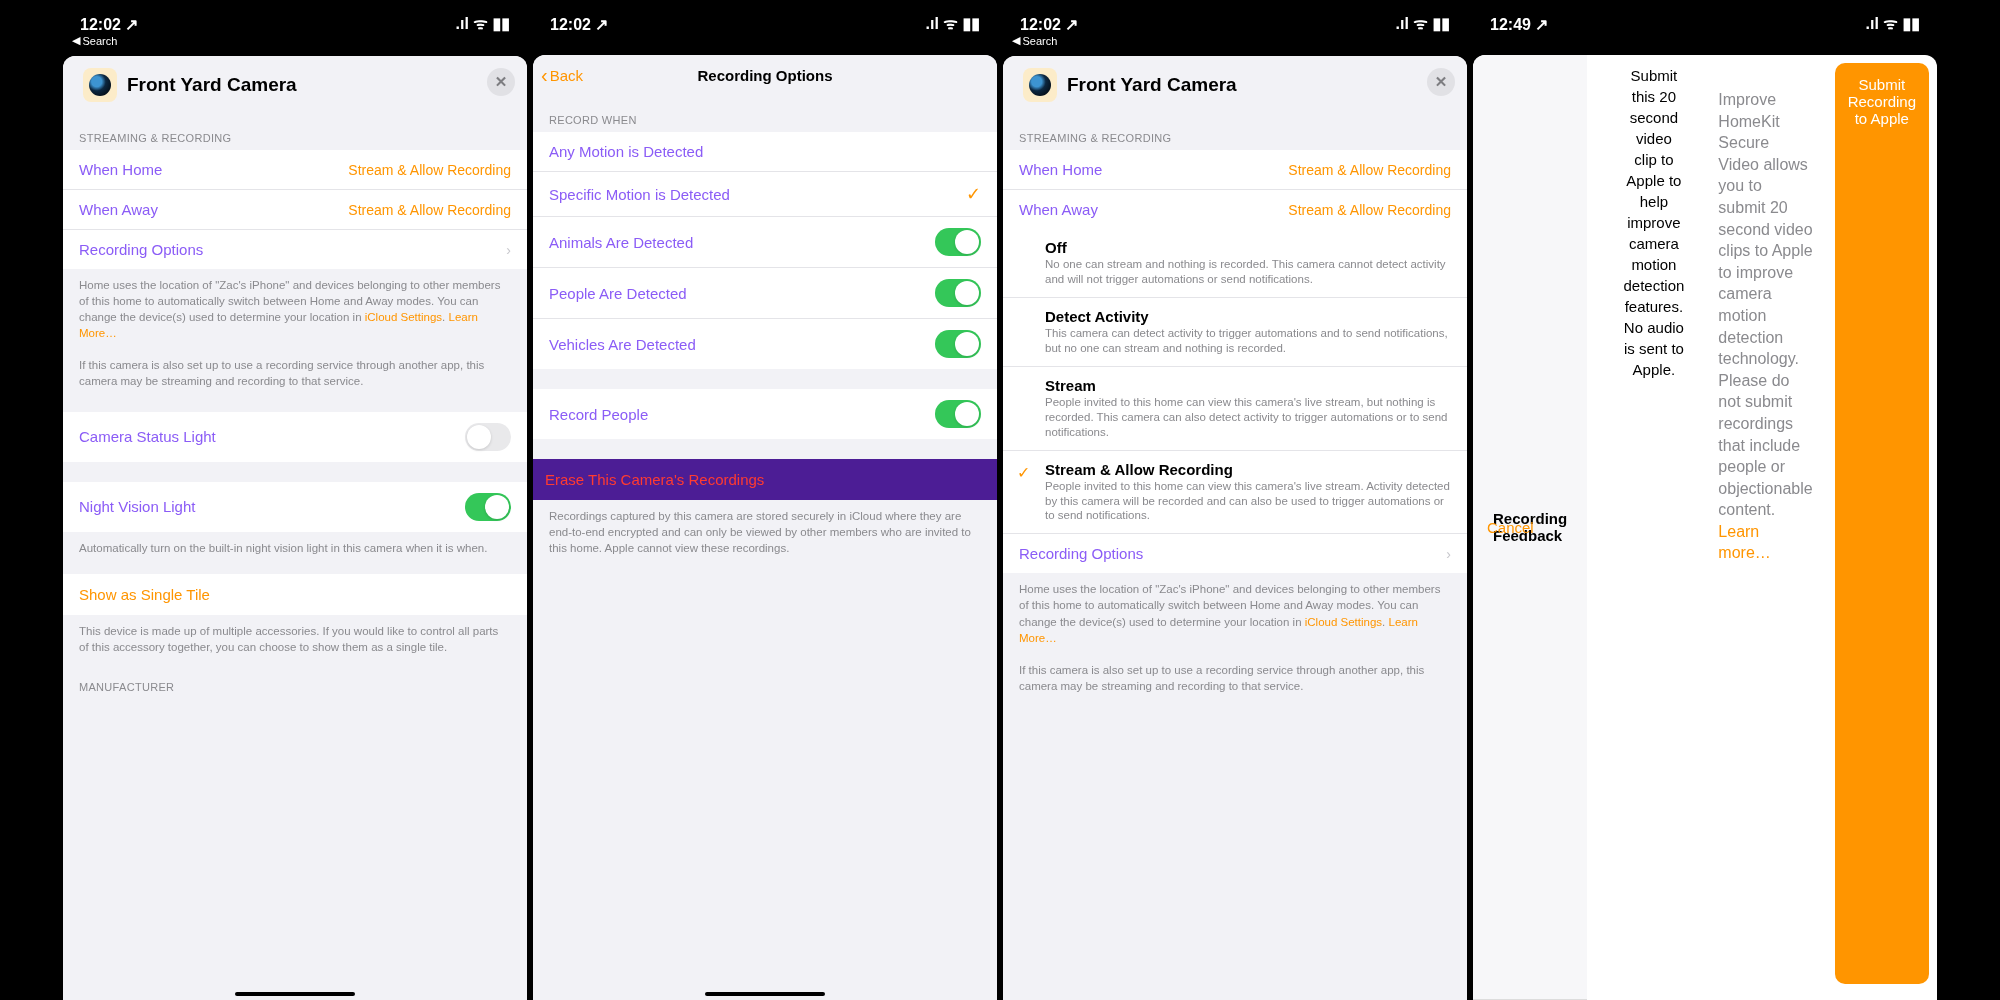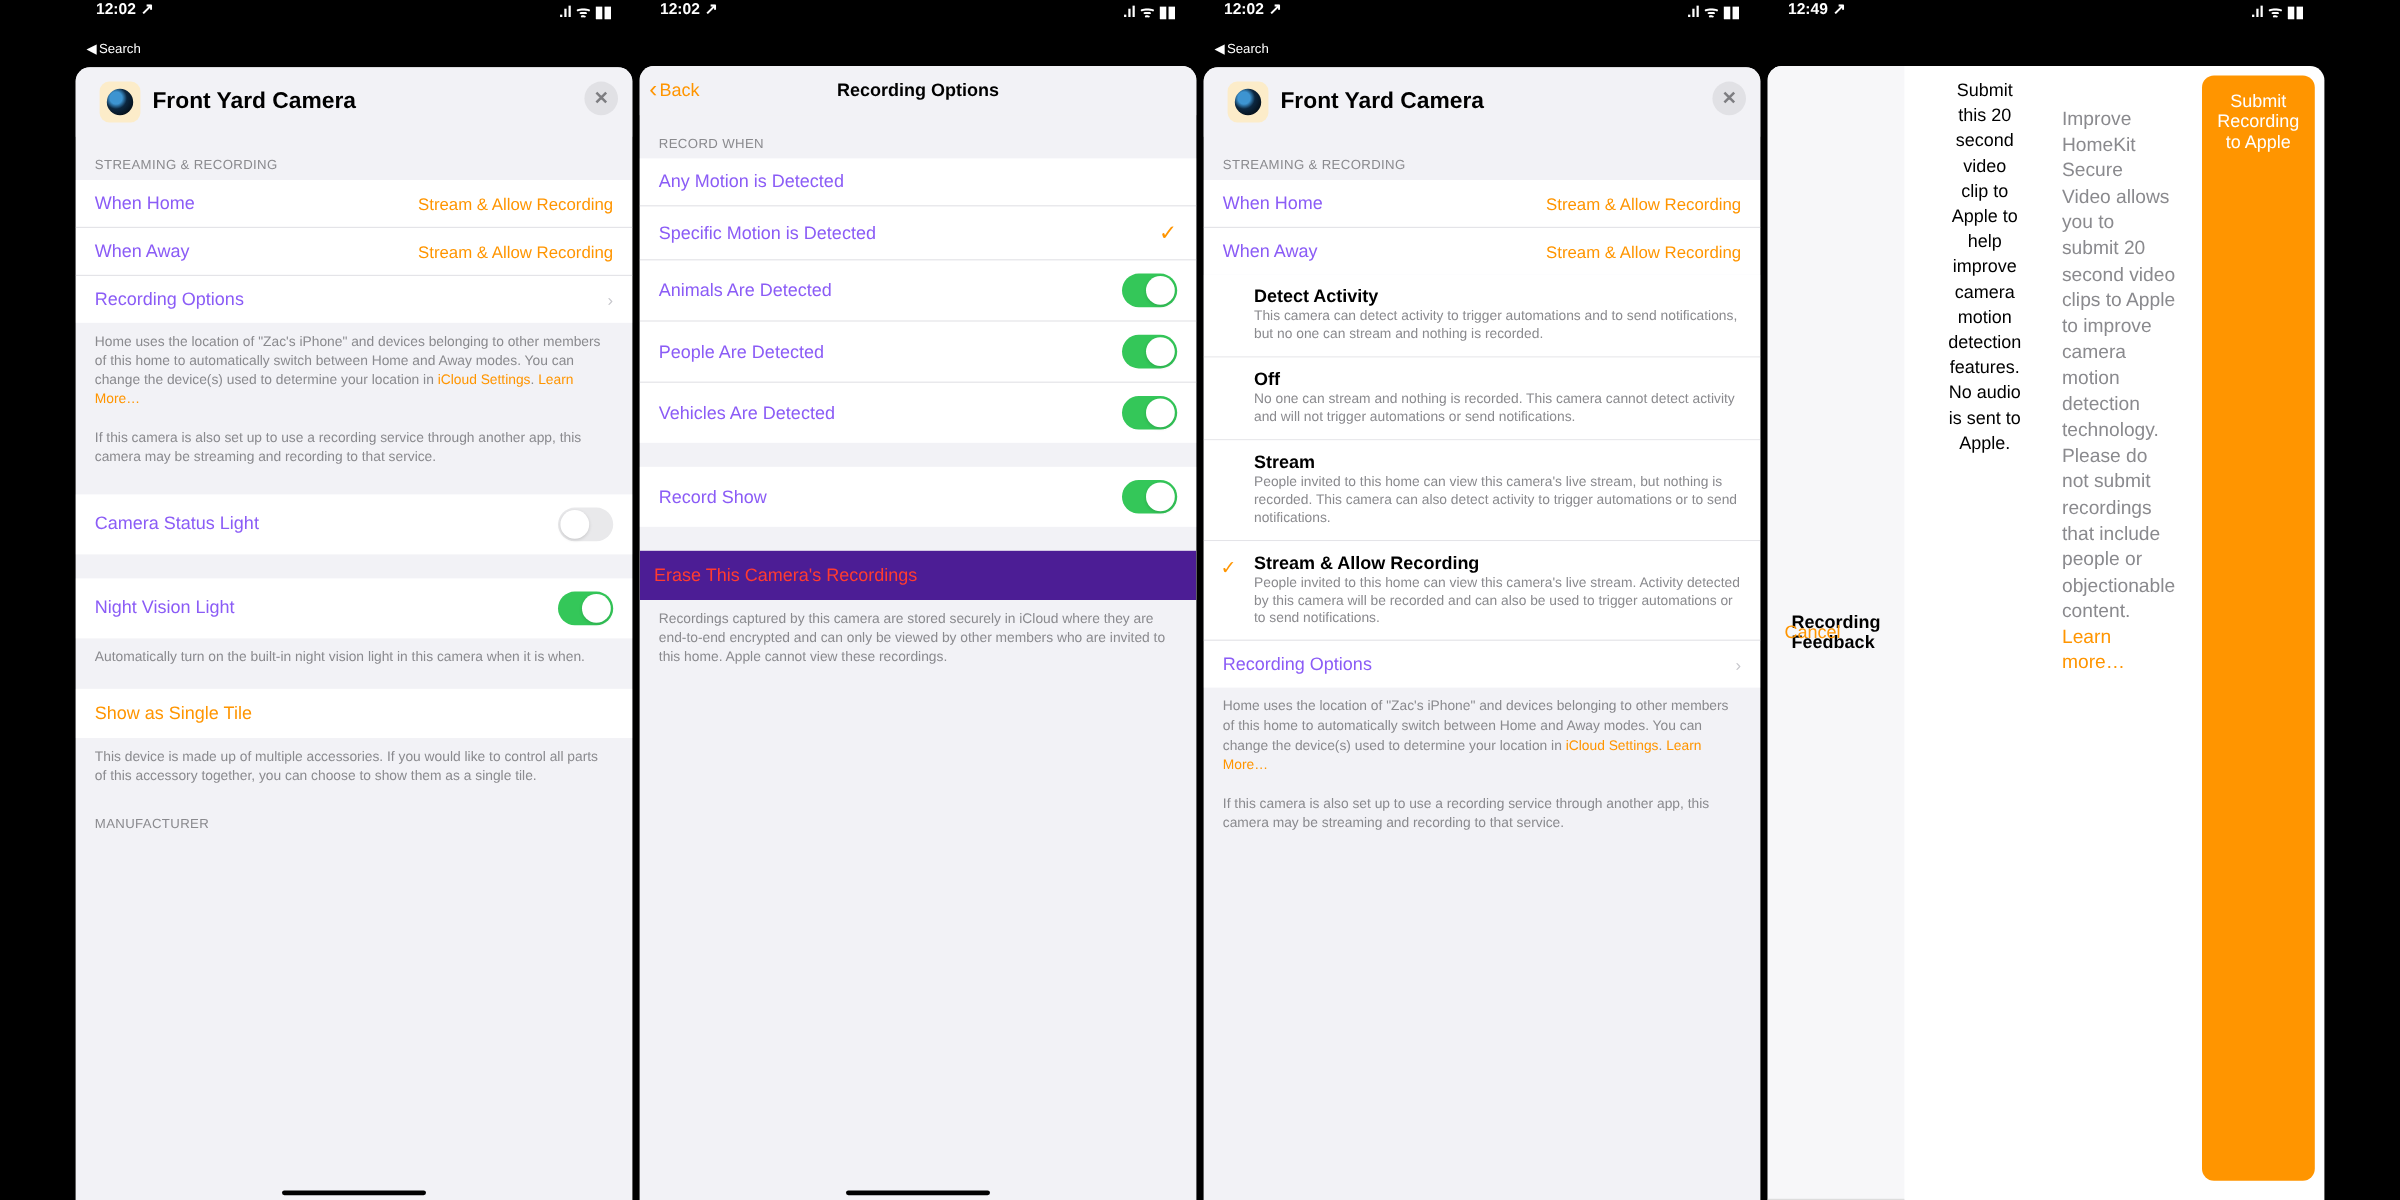--- a/index.html
+++ b/index.html
@@ -1,19 +1,19 @@
 <!DOCTYPE html>
 <html><head>
 <meta charset="utf-8">
 <style>
 * { margin: 0; padding: 0; box-sizing: border-box; font-family: -apple-system, BlinkMacSystemFont, 'Segoe UI', sans-serif; }
 body { background: #000; display: flex; justify-content: center; align-items: flex-start; height: 1000px; width: 2000px; padding: 0 60px; }
 .phones { display: flex; gap: 0; width: 100%; height: 100%; }
 .phone { flex: 1; background: #000; display: flex; flex-direction: column; border-radius: 2px; overflow: hidden; }
-.status-bar { height: 34px; display: flex; justify-content: space-between; align-items: flex-start; padding: 0 20px; color: #fff; font-size: 13px; font-weight: 600; }
+.status-bar { height: 34px; display: flex; justify-content: space-between; align-items: flex-end; padding: 0 20px; color: #fff; font-size: 16px; font-weight: 600; }
 .status-left { display: flex; align-items: center; gap: 4px; }
 .status-right { display: flex; align-items: center; gap: 4px; }
 .back-search { color: #fff; font-size: 11px; padding: 0 12px 6px 12px; display: flex; align-items: center; gap: 2px; }
 .modal { background: #f2f2f6; border-radius: 12px 12px 0 0; margin: 3px 3px 0 3px; flex: 1; overflow: hidden; display: flex; flex-direction: column; }
 .modal-header { display: flex; align-items: center; padding: 12px 20px; position: relative; background: #f2f2f6; }
 .modal-header.centered { justify-content: center; }
 .close-btn { position: absolute; right: 12px; top: 12px; width: 28px; height: 28px; border-radius: 50%; background: #e1e1e5; display: flex; align-items: center; justify-content: center; color: #7d7d81; font-size: 15px; font-weight: bold; }
 .back-btn { color: #ff9500; font-size: 15px; display: flex; align-items: center; gap: 2px; position: absolute; left: 8px; }
 .cancel-btn { color: #ff9500; font-size: 15px; position: absolute; left: 14px; }
 .camera-icon { width: 34px; height: 34px; border-radius: 8px; background: #fcecc9; display: flex; align-items: center; justify-content: center; margin-right: 10px; }
@@ -154,21 +154,21 @@
             <div class="toggle on"></div>
           </div>
           <div class="list-item">
             <span class="label">Vehicles Are Detected</span>
             <div class="toggle on"></div>
           </div>
         </div>
         <div style="height:20px"></div>
         <div class="list-group">
           <div class="list-item">
-            <span class="label">Record Show</span>
+            <span class="label">Record People</span>
             <div class="toggle on"></div>
           </div>
         </div>
         <div style="height:20px"></div>
         <div class="list-group">
           <div class="erase-item">Erase This Camera's Recordings</div>
         </div>
         <div class="footer-text">Recordings captured by this camera are stored securely in iCloud where they are end-to-end encrypted and can only be viewed by other members who are invited to this home. Apple cannot view these recordings.</div>
       </div>
       <div class="home-indicator"></div>
@@ -199,26 +199,26 @@
             <span class="label">When Home</span>
             <span class="value">Stream &amp; Allow Recording</span>
           </div>
           <div class="list-item">
             <span class="label">When Away</span>
             <span class="value">Stream &amp; Allow Recording</span>
           </div>
         </div>
         <div class="list-group">
           <div class="option">
+            <div class="option-title">Off</div>
+            <div class="option-desc">No one can stream and nothing is recorded. This camera cannot detect activity and will not trigger automations or send notifications.</div>
+          </div>
+          <div class="option">
             <div class="option-title">Detect Activity</div>
             <div class="option-desc">This camera can detect activity to trigger automations and to send notifications, but no one can stream and nothing is recorded.</div>
-          </div>
-          <div class="option">
-            <div class="option-title">Off</div>
-            <div class="option-desc">No one can stream and nothing is recorded. This camera cannot detect activity and will not trigger automations or send notifications.</div>
           </div>
           <div class="option">
             <div class="option-title">Stream</div>
             <div class="option-desc">People invited to this home can view this camera's live stream, but nothing is recorded. This camera can also detect activity to trigger automations or to send notifications.</div>
           </div>
           <div class="option">
             <div class="check">✓</div>
             <div class="option-title">Stream &amp; Allow Recording</div>
             <div class="option-desc">People invited to this home can view this camera's live stream. Activity detected by this camera will be recorded and can also be used to trigger automations or to send notifications.</div>
           </div>

